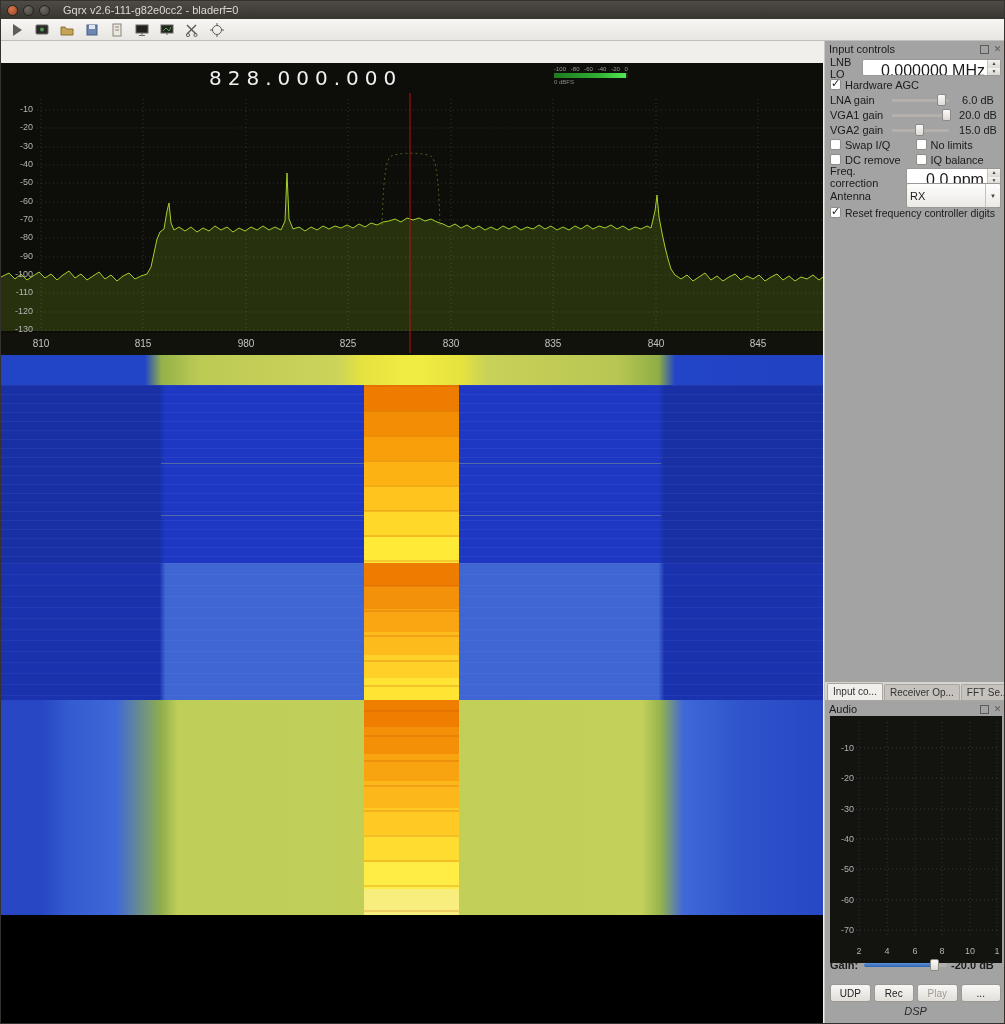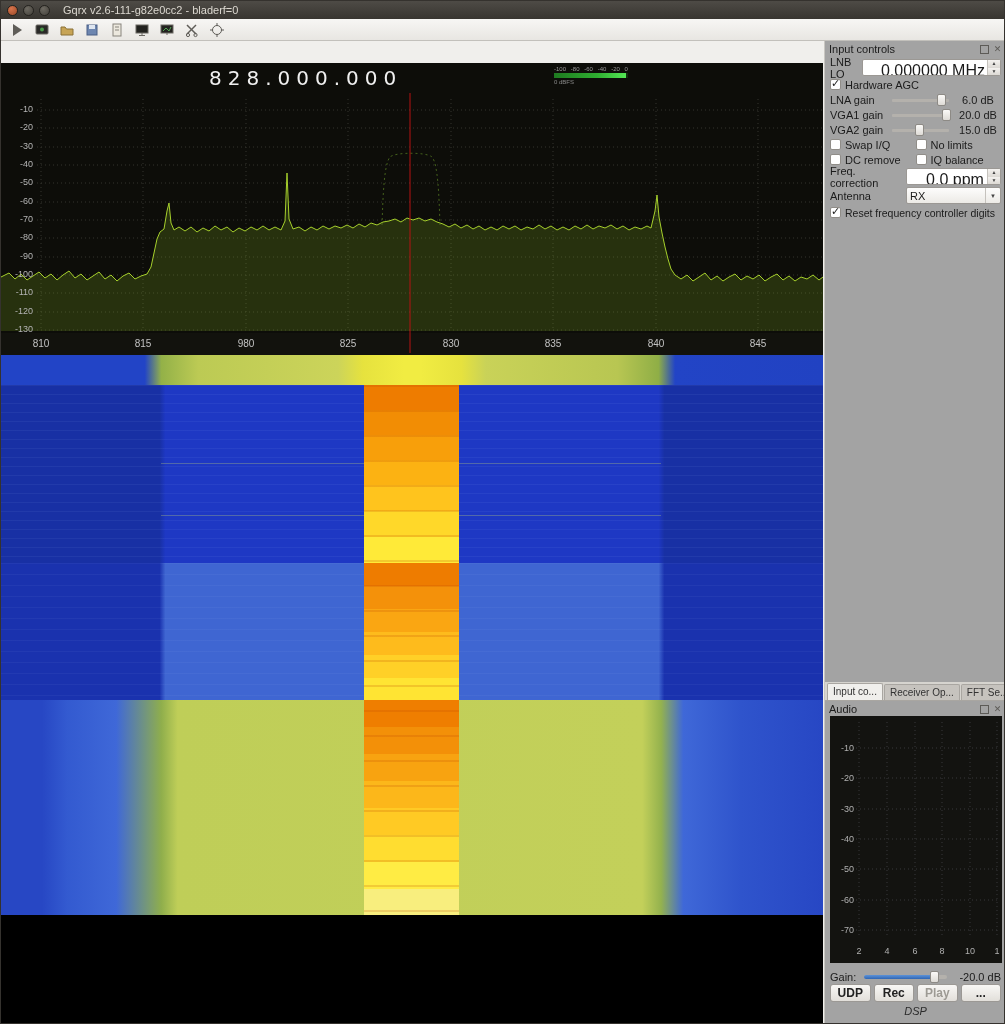--- a/index.html
+++ b/index.html
@@ -94,49 +94,49 @@
   .chk{width:11px;height:11px;background:#fff;border:1px solid #908d88;border-radius:2px;
     margin-right:4px;position:relative;box-sizing:border-box;flex:0 0 11px;}
   .chk.checked::after{content:"\2713";position:absolute;top:-3px;left:0;font-size:11px;color:#222;}
   .paircell{display:flex;align-items:center;width:50%;}
   .slider{flex:1;position:relative;height:12px;margin-right:6px;}
   .slider .groove{position:absolute;top:5px;left:0;right:0;height:3px;background:#b4b1ac;border-radius:1px;}
   .slider .handle{position:absolute;top:0;width:9px;height:12px;
     background:linear-gradient(#fbfaf8,#dedbd6);border:1px solid #8d8a85;border-radius:2px;box-sizing:border-box;}
   .gval{width:46px;text-align:center;}
   .combo{flex:1;display:flex;align-items:center;background:linear-gradient(#fdfdfc,#eceae6);
-    border:1px solid #9b9894;border-radius:2px;height:17px;padding-left:3px;box-sizing:border-box;}
+    border:1px solid #9b9894;border-radius:2px;height:25px;padding-left:3px;box-sizing:border-box;}
   .combo .arrow{margin-left:auto;width:14px;align-self:stretch;border-left:1px solid #c5c2bd;
     display:flex;align-items:center;justify-content:center;font-size:6px;color:#444;}
   .combo .arrow::after{content:"\25BC";}
 
   .side-bottom{position:absolute;left:0;right:0;top:641px;bottom:0;}
   .tabbar{display:flex;align-items:flex-end;height:18px;background:#d6d4cf;
     border-bottom:1px solid #a9a6a1;padding-left:2px;}
   .tab{font-size:10px;padding:2px 5px 2px 5px;background:#c6c3be;border:1px solid #a9a6a1;
     border-bottom:none;border-radius:2px 2px 0 0;margin-right:1px;color:#333;white-space:nowrap;}
   .tab.active{background:#f0efec;padding-bottom:3px;}
 
   .audio-plot{position:absolute;left:5px;top:34px;width:172px;height:247px;background:#131310;}
   .alab-y{position:absolute;left:2px;width:22px;text-align:right;font-size:9px;color:#b0b0b0;}
   .alab-x{position:absolute;top:230px;width:20px;text-align:center;font-size:9px;color:#b0b0b0;}
 
-  .gain-row{position:absolute;top:288px;left:5px;right:5px;display:flex;align-items:center;}
+  .gain-row{position:absolute;top:276px;left:5px;right:5px;display:flex;align-items:center;font-weight:bold;}
   .glabel{width:30px;}
   .gslider{flex:1;position:relative;height:14px;margin:0 4px;}
   .gslider .groove{position:absolute;top:5px;left:0;right:0;height:4px;background:#b4b1ac;border-radius:2px;}
   .gslider .fill{position:absolute;top:5px;left:0;width:84%;height:4px;
     background:linear-gradient(#5c92d8,#2f66b4);border-radius:2px;}
   .gslider .handle{position:absolute;top:1px;left:calc(84% - 4px);width:9px;height:12px;
     background:linear-gradient(#fbfaf8,#dedbd6);border:1px solid #8d8a85;border-radius:2px;box-sizing:border-box;}
-  .gval2{width:50px;text-align:right;}
+  .gval2{width:50px;}
 
   .btn-row{position:absolute;top:302px;left:5px;right:5px;display:flex;gap:3px;}
-  .pbtn{flex:1;height:16px;font-size:12px;display:flex;align-items:center;justify-content:center;
-    background:linear-gradient(#f8f7f5,#e2dfda);border:1px solid #9b9894;border-radius:3px;color:#222;font-weight:bold;}
+  .pbtn{flex:1;height:16px;font-size:10px;display:flex;align-items:center;justify-content:center;
+    background:linear-gradient(#f8f7f5,#e2dfda);border:1px solid #9b9894;border-radius:3px;color:#222;}
   .pbtn.disabled{color:#9d9a94;}
   .dsp{position:absolute;top:323px;left:0;right:0;text-align:center;font-style:italic;font-size:11px;color:#2b2b2b;}
 </style>
 </head>
 <body>
 
 <div class="window">
 
   <div class="titlebar">
     <span class="wbtn close"></span>

